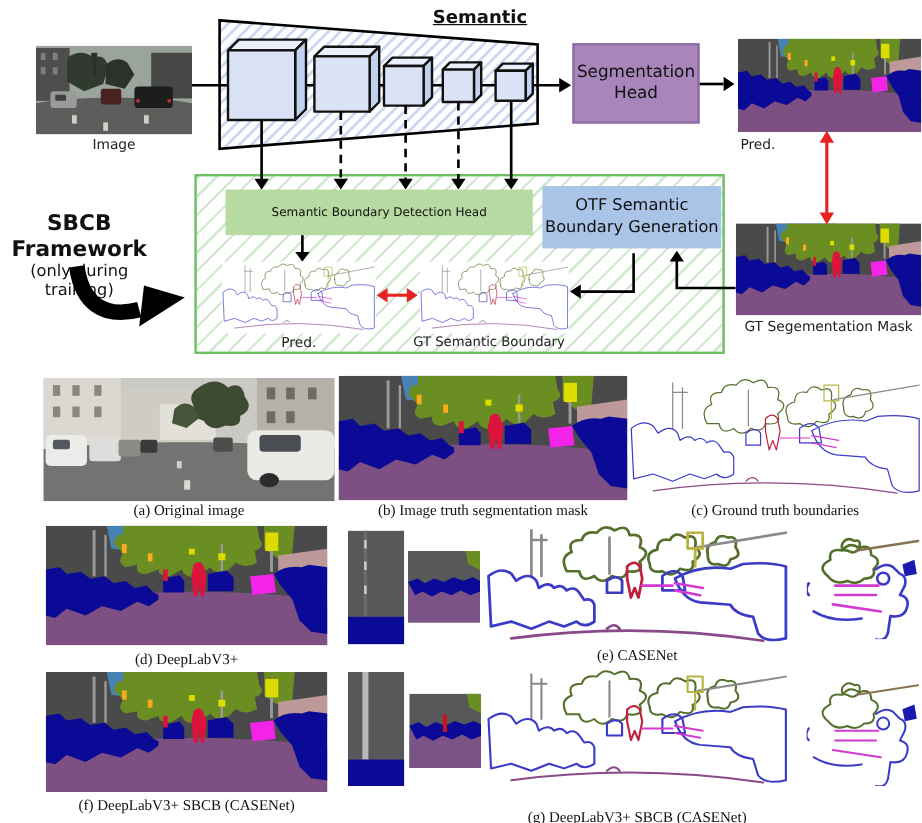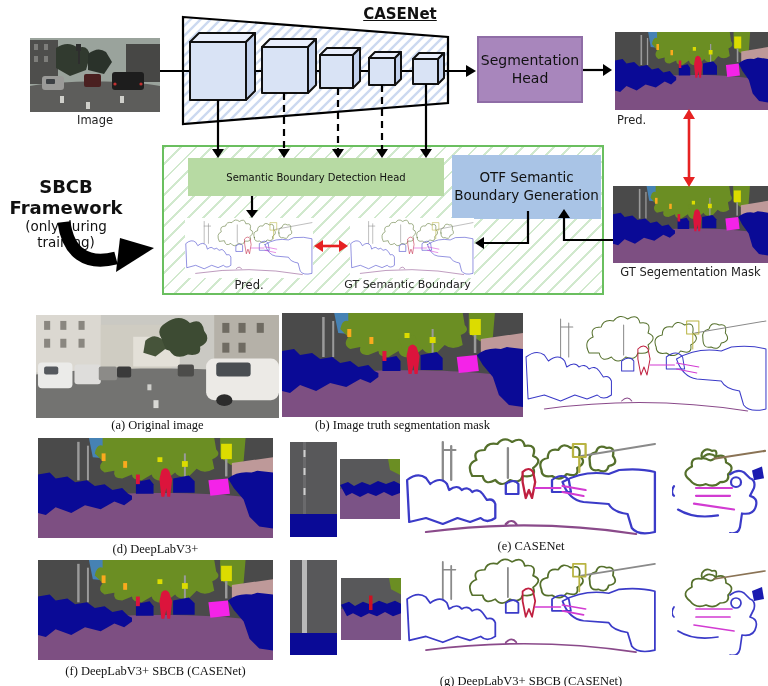--- a/index.html
+++ b/index.html
@@ -13,21 +13,21 @@
   .imgbox svg{display:block;width:100%;height:100%;}
   
   .seghead{position:absolute;left:477px;top:36px;width:106px;height:67px;background:#a886bc;
            border:2px solid #8f6da6;box-sizing:border-box;display:flex;align-items:center;
            justify-content:center;text-align:center;font-size:14px;line-height:1.25;color:#111;}
   .framework{position:absolute;left:162px;top:145px;width:442px;height:150px;box-sizing:border-box;
              border:2.5px solid #6abf5f;background:
              repeating-linear-gradient(135deg, rgba(120,190,110,.34) 0 2px, rgba(255,255,255,0) 2px 11px),#fff;}
   .sbdh{position:absolute;left:188px;top:158px;width:256px;height:38px;background:#b7daa3;
         display:flex;align-items:center;justify-content:center;font-size:10px;color:#111;}
-  .otf{position:absolute;left:452px;top:155px;width:149px;height:64px;background:#a9c4e6;
+  .otf{position:absolute;left:452px;top:155px;width:149px;height:52px;background:#a9c4e6;
        display:flex;flex-direction:column;align-items:center;justify-content:center;
        font-size:13.5px;line-height:1.3;color:#111;text-align:center;}
   .sbcbtxt{position:absolute;left:0;top:176px;width:132px;text-align:center;}
   .sbcbtxt .l1{font-weight:bold;font-size:18px;}
   .sbcbtxt .l2{font-size:13.5px;}
   .backbone-title{position:absolute;left:340px;top:5px;width:120px;text-align:center;
                   font-weight:bold;font-size:15px;text-decoration:underline;}
   
   .sw1{stroke-width:1;}
   .sw18{stroke-width:1.7;}
@@ -167,21 +167,21 @@
     </defs>
   </svg>
 
   <div class="imgbox" style="left:30px;top:38px;width:130px;height:74px;">
     <svg viewBox="0 0 130 74" preserveAspectRatio="none">
         <use href="#scene-photo-dark"></use>
       </svg>
   </div>
   <div class="lbl" style="left:55px;top:114px;width:80px;">Image</div>
 
-  <div class="backbone-title">CASENet</div>
+  <div class="backbone-title">Semantic</div>
 
   <div class="framework"></div>
 
   <div class="sbdh">
     <span>Semantic Boundary Detection Head</span>
   </div>
 
   <div class="otf">
     <span>OTF Semantic</span>
     <span>Boundary Generation</span>
@@ -308,20 +308,21 @@
         <use href="#scene-seg"></use>
       </svg>
   </div>
   <div class="cap" style="left:282px;top:419px;width:241px;">(b) Image truth segmentation mask</div>
 
   <div class="imgbox" style="left:524px;top:313px;width:244px;height:104px;">
     <svg class="sw1" viewBox="0 0 240 104" preserveAspectRatio="none">
         <use href="#scene-bound"></use>
       </svg>
   </div>
+  <div class="cap" style="left:524px;top:419px;width:244px;">(c) Ground truth boundaries</div>
 
   <div class="imgbox" style="left:38px;top:438px;width:235px;height:100px;">
     <svg viewBox="0 0 240 104" preserveAspectRatio="none">
         <use href="#scene-seg"></use>
       </svg>
   </div>
   <div class="cap" style="left:38px;top:543px;width:235px;">(d) DeepLabV3+</div>
 
   <div class="imgbox" style="left:290px;top:442px;width:47px;height:95px;">
     <svg viewBox="0 0 47 95" preserveAspectRatio="none">

